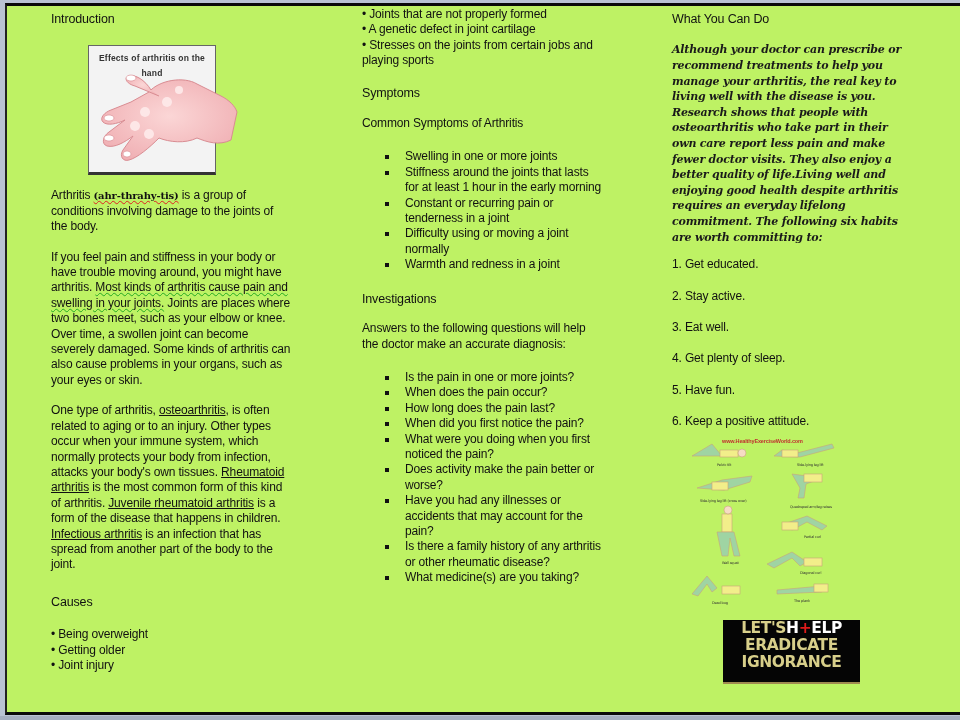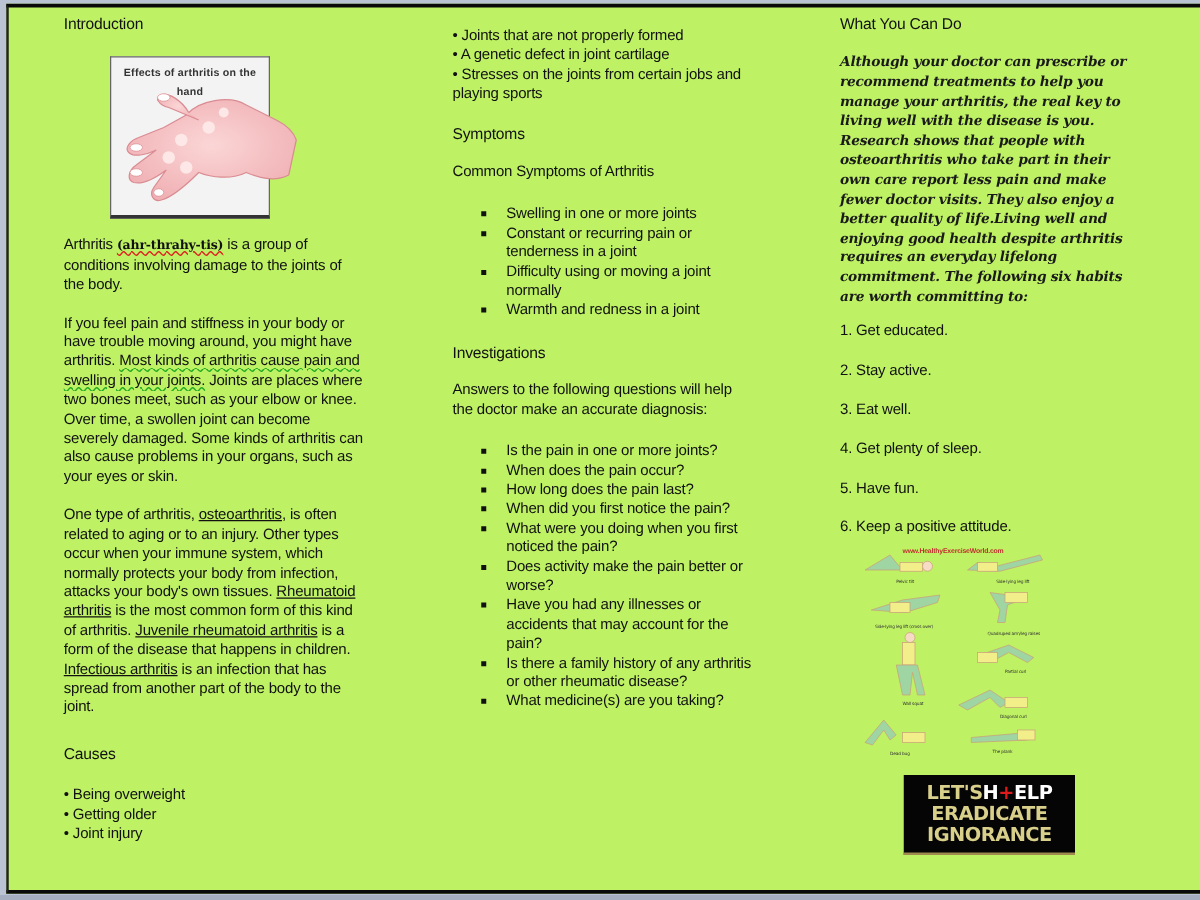--- a/index.html
+++ b/index.html
@@ -40,21 +40,21 @@
   }
   .hand-box .cap { position:absolute; left:0; right:0; top:5px; text-align:center; font-size:8.5px; font-weight:bold; color:#333; letter-spacing:0.2px; }
   
   .exercise { position:absolute; left:10px; top:420px; width:170px; height:180px; }
   .exercise .url { position:absolute; left:40px; top:8px; font-size:5.5px; color:#c03030; font-weight:bold; }
   
   .badge {
     position:absolute; left:51px; top:614px; width:137px; height:64px;
     background:#050505; border-bottom:2px solid #a08a50; box-sizing:border-box;
     font-weight:bold; font-family:"DejaVu Sans", sans-serif; color:#d8cf8a;
-    text-align:center; line-height:17px; padding-top:6px; font-size:15.5px; letter-spacing:-0.4px;
+    text-align:center; line-height:17px; padding-top:0; font-size:15.5px; letter-spacing:-0.4px;
   }
   .badge .help { color:#fff; position:relative; }
   .badge .cross { color:#e01b1b; }
 </style>
 </head>
 <body>
 
 <div class="page">
 
   <div class="col col1">
@@ -97,31 +97,32 @@
 
     <p class="heading" style="margin-top:22px;">Causes</p>
     <div class="dotlist" style="margin-top:17px;">
       <div>Being overweight</div>
       <div>Getting older</div>
       <div>Joint injury</div>
     </div>
   </div>
 
   <div class="col col2">
-    <div class="dotlist" style="margin-top:15px;">
+    <div class="dotlist" style="margin-top:1px;">
       <div>Joints that are not properly formed</div>
       <div>A genetic defect in joint cartilage</div>
       <div>Stresses on the joints from certain jobs and playing sports</div>
     </div>
 
     <p class="heading" style="margin-top:17px;">Symptoms</p>
     <p style="margin-top:15px;">Common Symptoms of Arthritis</p>
 
     <ul class="sq" style="margin-top:18px;">
       <li>Swelling in one or more joints</li>
+      <li>Stiffness around the joints that lasts for at least 1 hour in the early morning</li>
       <li>Constant or recurring pain or tenderness in a joint</li>
       <li>Difficulty using or moving a joint normally</li>
       <li>Warmth and redness in a joint</li>
     </ul>
 
     <p class="heading" style="margin-top:19px;">Investigations</p>
     <p style="margin-top:14px;">Answers to the following questions will help the doctor make an accurate diagnosis:</p>
 
     <ul class="sq" style="margin-top:18px;">
       <li>Is the pain in one or more joints?</li>

